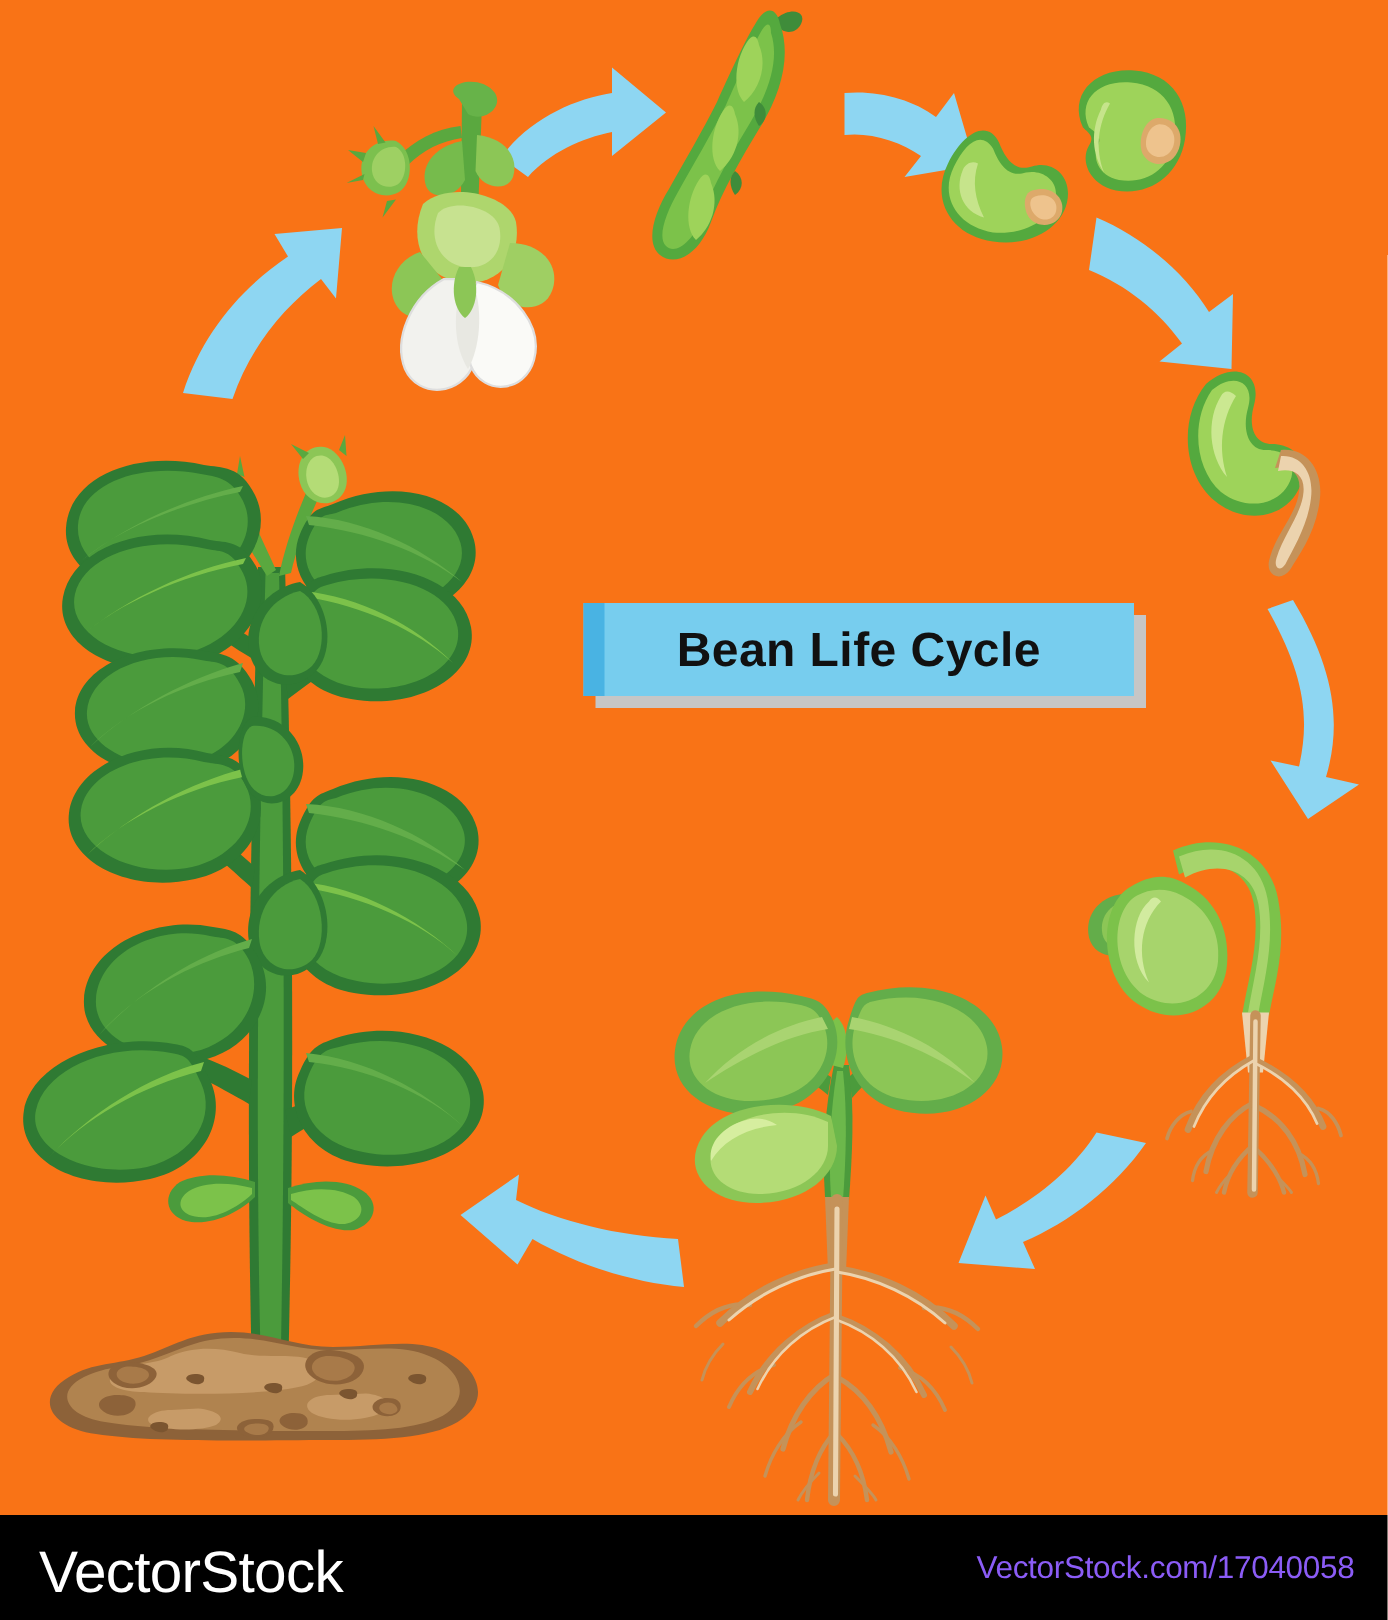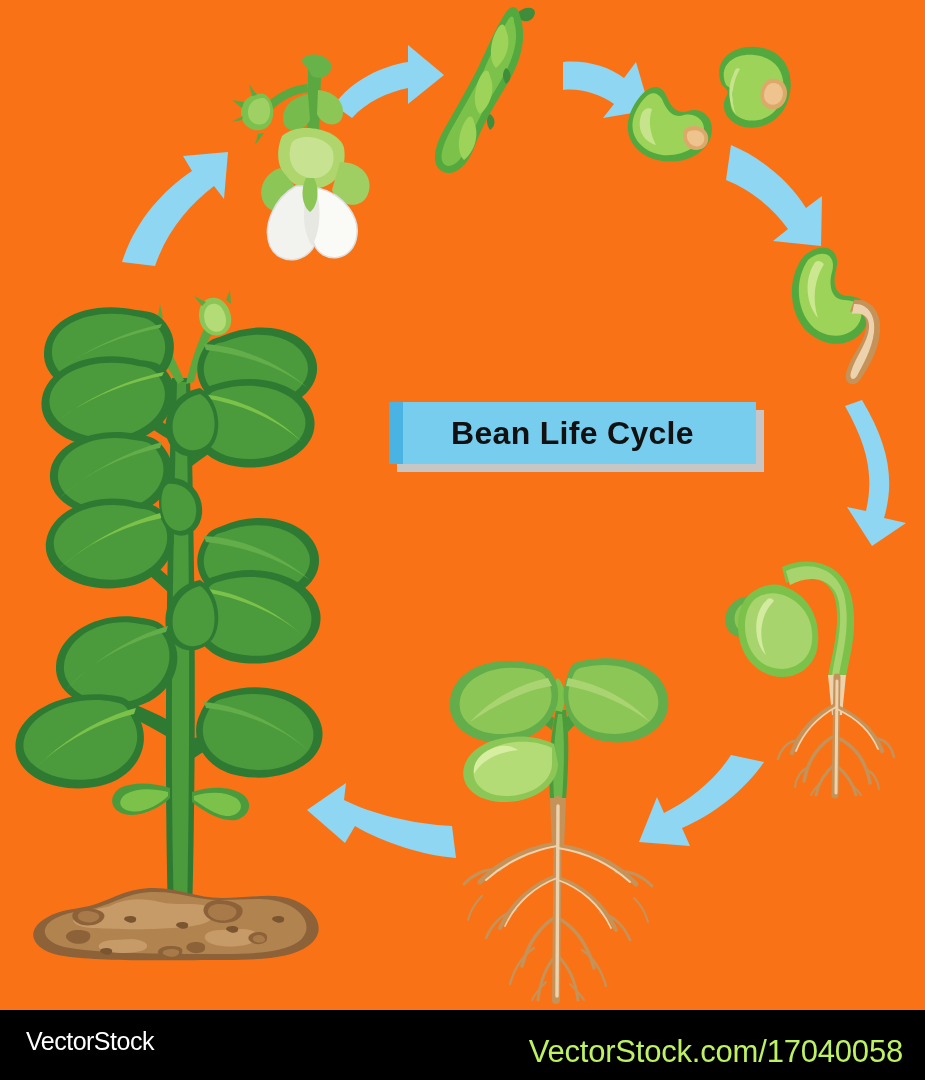--- a/index.html
+++ b/index.html
@@ -30,25 +30,25 @@
     display:flex;align-items:center;justify-content:center;
     font-size:32px;font-weight:bold;color:#111111;letter-spacing:.3px;
     white-space:nowrap;
   }
 
   
   #footer{
     position:absolute;left:0;top:1010px;width:925px;height:70px;background:#000000;
   }
   #footer-brand{
-    position:absolute;left:26px;top:17px;font-size:25px;color:#ffffff;
+    position:absolute;left:26px;top:17px;font-size:39px;color:#ffffff;
     font-family:"Liberation Sans", sans-serif;letter-spacing:-.5px;
   }
   #footer-url{
-    position:absolute;right:22px;top:24px;font-size:31px;color:#bef264;
+    position:absolute;right:22px;top:24px;font-size:21px;color:#8b5cf6;
     font-family:"Liberation Sans", sans-serif;letter-spacing:-.2px;
   }
   svg{display:block;overflow:visible;}
 </style>
 </head>
 <body>
 
 <div id="stage">
 
   <div id="artboard">

